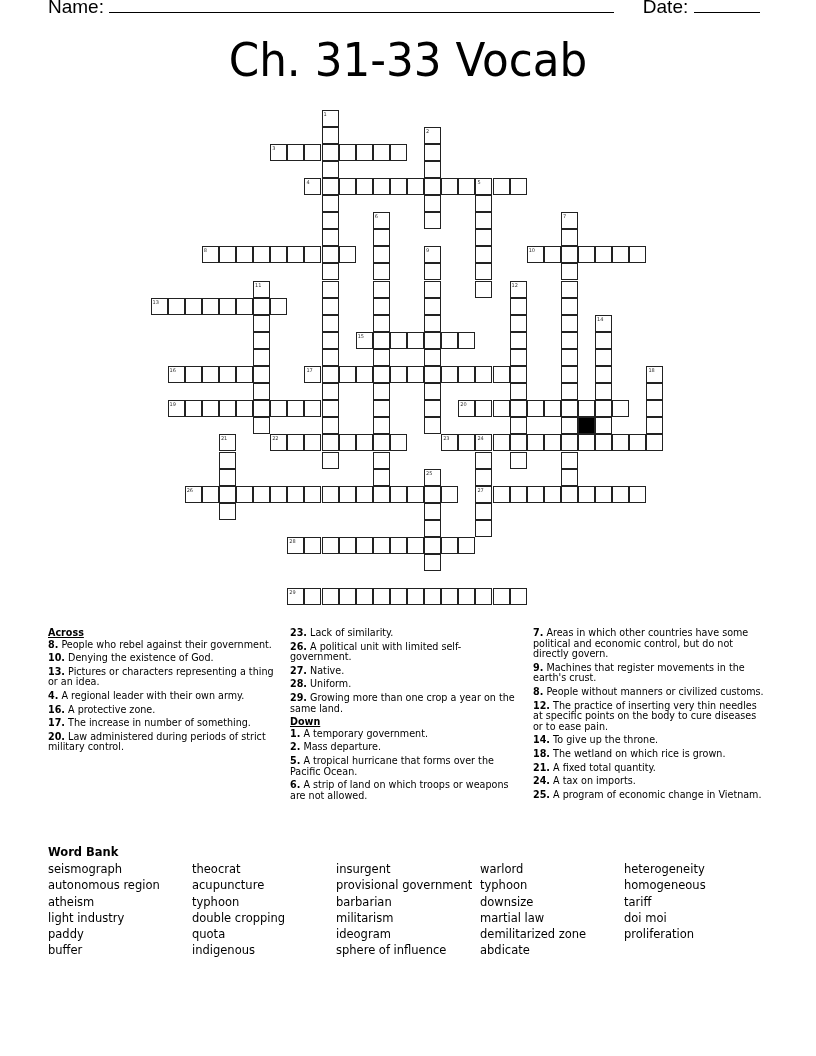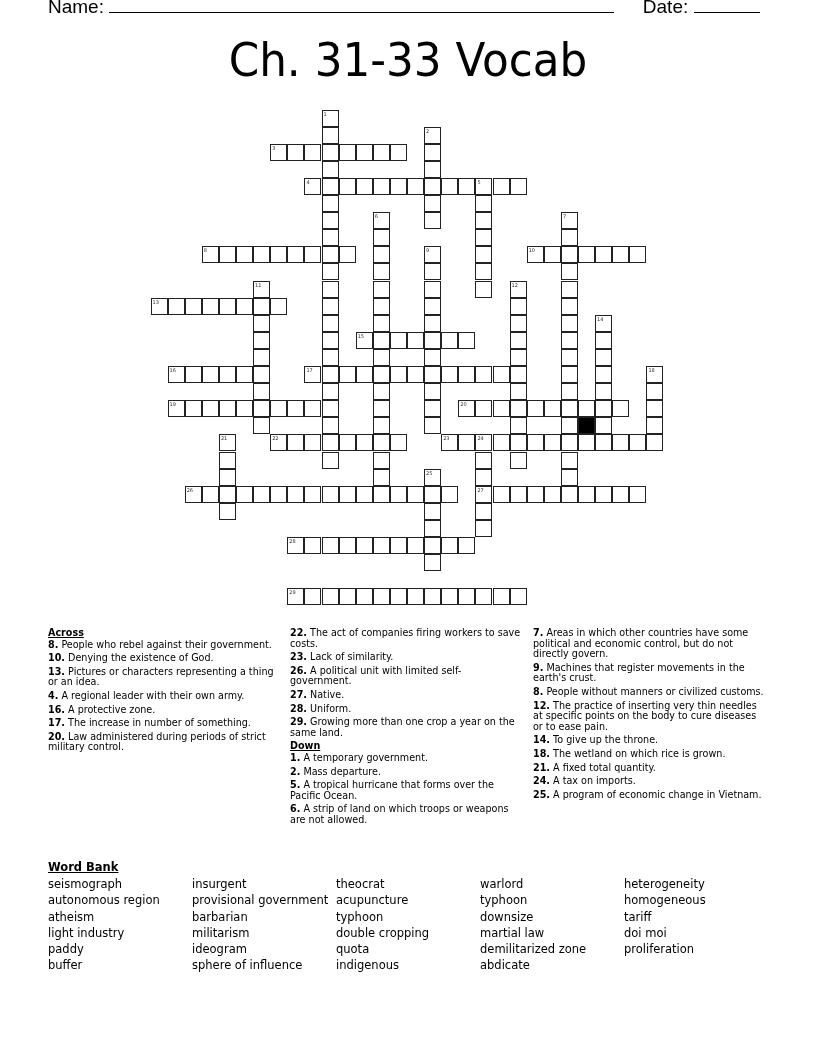--- a/index.html
+++ b/index.html
@@ -9,21 +9,21 @@
   .title { position: absolute; top: 32px; left: 0; width: 816px; text-align: center; font-family: "DejaVu Sans", sans-serif; font-size: 47px; font-weight: normal; letter-spacing: 0px; transform: scaleX(0.93); transform-origin: center; }
   #grid { position: absolute; left: 0; top: 0; width: 816px; height: 620px; }
   .cell { position: absolute; width: 17.1px; height: 17.1px; box-sizing: border-box; border: 1px solid #222; background: #fff; margin-left: -0.5px; margin-top: -0.5px; }
   .cell.black { background: #000; }
   .cell .num { position: absolute; top: 0px; left: 1px; font-size: 5px; line-height: 6px; font-family: "DejaVu Sans", sans-serif; color: #333; }
   .clues { position: absolute; top: 628px; font-size: 9.6px; line-height: 10.6px; font-family: "DejaVu Sans", sans-serif; }
   .clues .head { text-decoration: underline; font-weight: bold; margin-bottom: 1px; }
   .clues .clue { margin-bottom: 3px; }
   .clues .clue b { font-weight: bold; }
   .wb { position: absolute; top: 845px; left: 48px; font-size: 11.5px; font-family: "DejaVu Sans", sans-serif; }
-  .wb .head { text-decoration: underline; font-weight: bold; margin-bottom: 2px; margin-top: 15px; }
+  .wb .head { font-weight: bold; margin-bottom: 2px; }
   .wb .cols { display: flex; }
   .wb .col { width: 144px; }
   .wb .word { height: 16.3px; line-height: 16.3px; white-space: nowrap; }
 </style>
 </head>
 <body>
 
 <div class="hdr">
   <span>Name:</span>
   <span class="line" style="width:505px;"></span>
@@ -360,21 +360,20 @@
   <div class="head">Across</div>
     <div class="clue"><b>8.</b> <span>People who rebel against their government.</span></div>
     <div class="clue"><b>10.</b> <span>Denying the existence of God.</span></div>
     <div class="clue"><b>13.</b> <span>Pictures or characters representing a thing or an idea.</span></div>
     <div class="clue"><b>4.</b> <span>A regional leader with their own army.</span></div>
     <div class="clue"><b>16.</b> <span>A protective zone.</span></div>
     <div class="clue"><b>17.</b> <span>The increase in number of something.</span></div>
     <div class="clue"><b>20.</b> <span>Law administered during periods of strict military control.</span></div>
   </div>
 <div class="clues" style="left:290px; width:232px;" id="clues-col2">
-    <div class="clue"><b>22.</b> <span>The act of companies firing workers to save costs.</span></div>
     <div class="clue"><b>23.</b> <span>Lack of similarity.</span></div>
     <div class="clue"><b>26.</b> <span>A political unit with limited self-government.</span></div>
     <div class="clue"><b>27.</b> <span>Native.</span></div>
     <div class="clue"><b>28.</b> <span>Uniform.</span></div>
     <div class="clue"><b>29.</b> <span>Growing more than one crop a year on the same land.</span></div>
     <div class="head">Down</div>
     <div class="clue"><b>1.</b> <span>A temporary government.</span></div>
     <div class="clue"><b>2.</b> <span>Mass departure.</span></div>
     <div class="clue"><b>5.</b> <span>A tropical hurricane that forms over the Pacific Ocean.</span></div>
     <div class="clue"><b>6.</b> <span>A strip of land on which troops or weapons are not allowed.</span></div>
@@ -396,34 +395,34 @@
   <div class="cols" id="wb-cols">
       <div class="col">
         <div class="word">seismograph</div>
         <div class="word">autonomous region</div>
         <div class="word">atheism</div>
         <div class="word">light industry</div>
         <div class="word">paddy</div>
         <div class="word">buffer</div>
       </div>
       <div class="col">
+        <div class="word">theocrat</div>
+        <div class="word">acupuncture</div>
+        <div class="word">typhoon</div>
+        <div class="word">double cropping</div>
+        <div class="word">quota</div>
+        <div class="word">indigenous</div>
+      </div>
+      <div class="col">
         <div class="word">insurgent</div>
         <div class="word">provisional government</div>
         <div class="word">barbarian</div>
         <div class="word">militarism</div>
         <div class="word">ideogram</div>
         <div class="word">sphere of influence</div>
-      </div>
-      <div class="col">
-        <div class="word">theocrat</div>
-        <div class="word">acupuncture</div>
-        <div class="word">typhoon</div>
-        <div class="word">double cropping</div>
-        <div class="word">quota</div>
-        <div class="word">indigenous</div>
       </div>
       <div class="col">
         <div class="word">warlord</div>
         <div class="word">typhoon</div>
         <div class="word">downsize</div>
         <div class="word">martial law</div>
         <div class="word">demilitarized zone</div>
         <div class="word">abdicate</div>
       </div>
       <div class="col">

